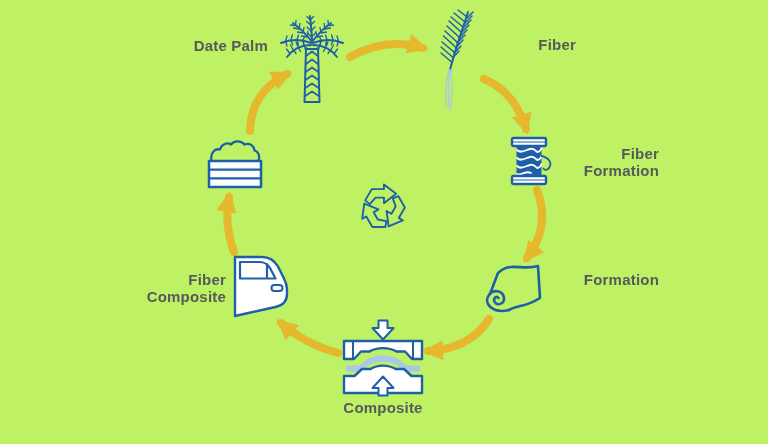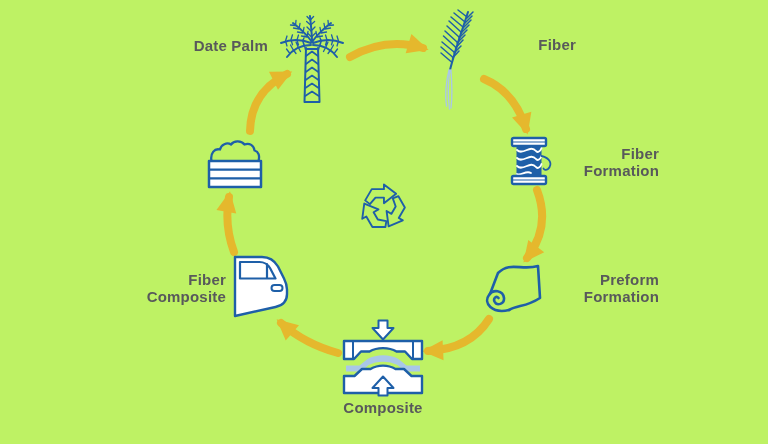--- a/index.html
+++ b/index.html
@@ -118,21 +118,20 @@
   <div class="label" style="left:476px;top:36px;width:100px">
     <span>Fiber</span>
   </div>
 
   <div class="label" style="left:559px;top:145px;width:100px">
     <span>Fiber</span>
     <span>Formation</span>
   </div>
 
   <div class="label" style="left:549px;top:271px;width:110px">
-    <span>Preform</span>
     <span>Formation</span>
   </div>
 
   <div class="label t-c" style="left:311px;top:399px;width:144px">
     <span>Composite</span>
   </div>
 
   <div class="label t-r" style="left:120px;top:271px;width:106px">
     <span>Fiber</span>
     <span>Composite</span>

